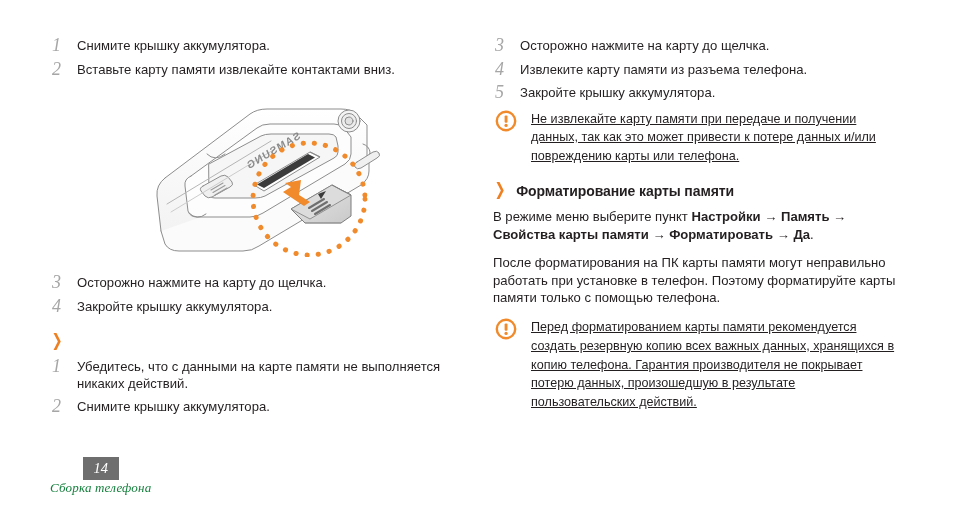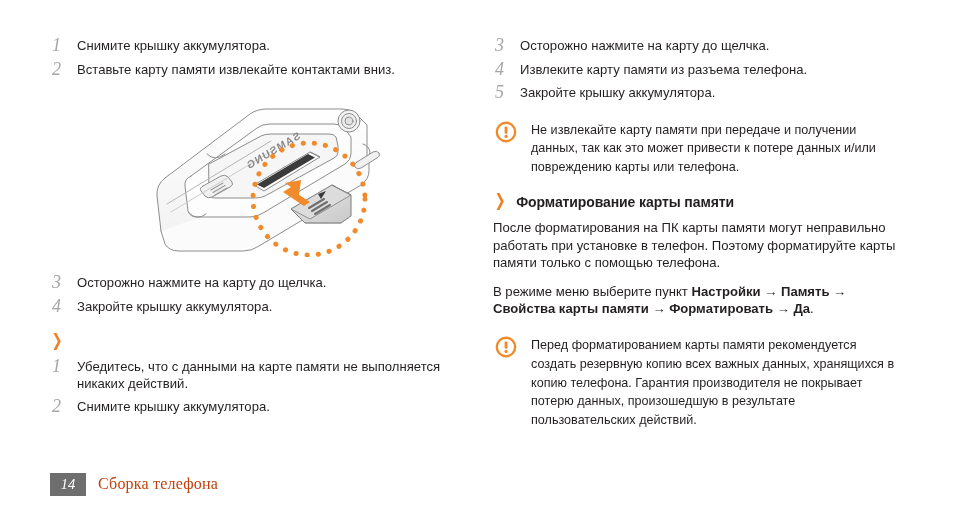--- a/index.html
+++ b/index.html
@@ -90,22 +90,23 @@
     margin: 0 0 11px 0;
     color: #231f20;
   }
   .para b { font-weight: 700; }
   .arrow { font-weight: 400; }
 
   
   .note {
     position: relative;
     padding-left: 38px;
-    margin-top: 18px;
+    margin-top: 7px;
     margin-bottom: 12px;
+    text-decoration: underline;
   }
   .note-text {
     font-size: 12.6px;
     line-height: 16.6px;
     color: #231f20;
   }
   .note-icon {
     position: absolute;
     left: 2px;
     top: 1px;
@@ -124,37 +125,38 @@
   }
   .illus svg { display: block; }
 
   
   .footer {
     position: absolute;
     left: 50px;
     bottom: 22px;
     display: flex;
     align-items: center;
-    gap: 12px;
+    flex-direction: column;
   }
   .pagenum {
     background: #6e6e6e;
     color: #ffffff;
     font-family: "Liberation Serif", "DejaVu Serif", serif;
     font-style: italic;
     font-size: 14.5px;
     line-height: 1;
     padding: 4px 9px 5px 9px;
     min-width: 18px;
     text-align: center;
   }
   .footer-title {
     font-family: "Liberation Serif", "DejaVu Serif", serif;
-    font-size: 16px;
-    color: #c2410c;
+    font-style: italic;
+    font-size: 13px;
+    color: #15803d;
     letter-spacing: .2px;
   }
 </style>
 </head>
 <body>
 
 <div class="page">
 
   <div class="col col-left">
 
@@ -313,25 +315,25 @@
         </svg>
       </span>
       <span class="note-text">Не извлекайте карту памяти при передаче и получении данных, так как это может привести к потере данных и/или повреждению карты или телефона.</span>
     </div>
 
     <div class="section-head">
       <span class="chev">❯</span>
       <span class="section-title">Форматирование карты памяти</span>
     </div>
 
-    <p class="para">После форматирования на ПК карты памяти могут неправильно работать при установке в телефон. Поэтому форматируйте карты памяти только с помощью телефона.</p>
-
     <p class="para">
       <span>В режиме меню выберите пункт </span><b>Настройки</b> <span class="arrow">→</span> <b>Память</b> <span class="arrow">→</span> <b>Свойства карты памяти</b> <span class="arrow">→</span> <b>Форматировать</b> <span class="arrow">→</span> <b>Да</b><span>.</span>
     </p>
+
+    <p class="para">После форматирования на ПК карты памяти могут неправильно работать при установке в телефон. Поэтому форматируйте карты памяти только с помощью телефона.</p>
 
     <div class="note">
       <span class="note-icon">
         <svg viewBox="0 0 22 22" width="22" height="22" xmlns="http://www.w3.org/2000/svg">
           <circle cx="11" cy="11" r="9.2" fill="none" stroke="#f18a2b" stroke-width="2.4"></circle>
           <rect x="9.6" y="5.4" width="2.9" height="7.4" rx="1.2" fill="#f18a2b"></rect>
           <circle cx="11.05" cy="15.4" r="1.65" fill="#f18a2b"></circle>
         </svg>
       </span>
       <span class="note-text">Перед форматированием карты памяти рекомендуется создать резервную копию всех важных данных, хранящихся в копию телефона. Гарантия производителя не покрывает потерю данных, произошедшую в результате пользовательских действий.</span>

